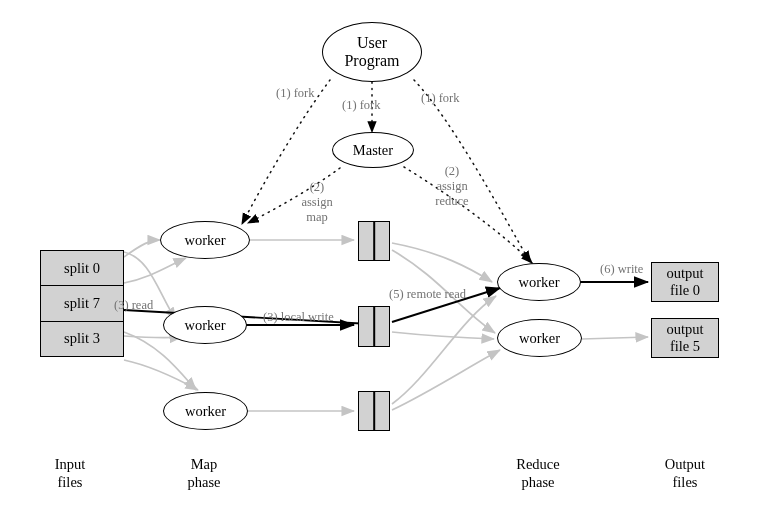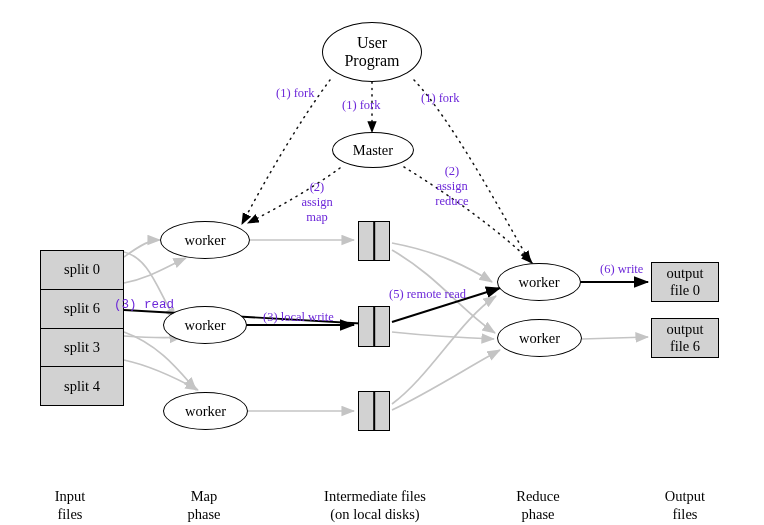--- a/index.html
+++ b/index.html
@@ -79,34 +79,33 @@
     top: 0;
     bottom: 0;
     left: 50%;
     width: 1.6px;
     background: #000000;
     transform: translateX(-50%);
   }
   .edge-label {
     position: absolute;
     font-size: 12.5px;
-    color: #6d28d9;
+    color: #737373;
     white-space: nowrap;
     line-height: 1.18;
     text-align: center;
   }
   .column-label {
     position: absolute;
     font-size: 14.5px;
     color: #000000;
     text-align: center;
     line-height: 1.25;
     white-space: nowrap;
     transform: translateX(-50%);
-    margin-top: 32px;
   }
 </style>
 </head>
 <body>
 
 <div id="diagram-root">
 
   <svg id="edge-layer" viewBox="0 0 764 525">
     <defs>
       <marker id="arrow-black" markerWidth="9" markerHeight="9" refX="7.4" refY="3.1" orient="auto">
@@ -184,32 +183,29 @@
   </div>
 
   <div class="node ellipse-node" style="left:497px; top:263px; width:84px; height:38px;">
     <span>worker</span>
   </div>
 
   <div class="node ellipse-node" style="left:497px; top:319px; width:85px; height:38px;">
     <span>worker</span>
   </div>
 
-  <div class="split-stack" style="left:40px; top:250px; width:84px; height:156px;">
+  <div class="split-stack" style="left:40px; top:250px; width:84px; height:107px;">
     <div class="split-cell">
       <span>split 0</span>
     </div>
     <div class="split-cell">
-      <span>split 6</span>
+      <span>split 7</span>
     </div>
     <div class="split-cell">
       <span>split 3</span>
-    </div>
-    <div class="split-cell">
-      <span>split 4</span>
     </div>
   </div>
 
   <div class="inter-box" style="left:358px; top:221px; width:32px; height:40px;">
     <div class="divider"></div>
   </div>
   <div class="inter-box" style="left:358px; top:306px; width:32px; height:41px;">
     <div class="divider"></div>
   </div>
   <div class="inter-box" style="left:358px; top:391px; width:32px; height:40px;">
@@ -218,21 +214,21 @@
 
   <div class="node box-node" style="left:651px; top:262px; width:68px; height:40px;">
     <div>
       <span>output</span><br>
       <span>file 0</span>
     </div>
   </div>
   <div class="node box-node" style="left:651px; top:318px; width:68px; height:40px;">
     <div>
       <span>output</span><br>
-      <span>file 6</span>
+      <span>file 5</span>
     </div>
   </div>
 
   <div class="edge-label" style="left:276px; top:86px;">
     <span>(1) fork</span>
   </div>
   <div class="edge-label" style="left:342px; top:98px;">
     <span>(1) fork</span>
   </div>
   <div class="edge-label" style="left:421px; top:91px;">
@@ -244,21 +240,21 @@
     <span>assign</span><br>
     <span>map</span>
   </div>
 
   <div class="edge-label" style="left:421px; top:164px; width:62px;">
     <span>(2)</span><br>
     <span>assign</span><br>
     <span>reduce</span>
   </div>
 
-  <div class="edge-label" style="left:114px; top:298px;font-family:Liberation Mono, monospace;">
+  <div class="edge-label" style="left:114px; top:298px;">
     <span>(3) read</span>
   </div>
 
   <div class="edge-label" style="left:263px; top:310px;">
     <span>(3) local write</span>
   </div>
 
   <div class="edge-label" style="left:389px; top:287px;">
     <span>(5) remote read</span>
   </div>
@@ -270,24 +266,20 @@
   <div class="column-label" style="left:70px; top:455px;">
     <span>Input</span><br>
     <span>files</span>
   </div>
 
   <div class="column-label" style="left:204px; top:455px;">
     <span>Map</span><br>
     <span>phase</span>
   </div>
 
-  <div class="column-label" style="left:375px; top:455px;">
-    <span>Intermediate files</span><br>
-    <span>(on local disks)</span>
-  </div>
 
   <div class="column-label" style="left:538px; top:455px;">
     <span>Reduce</span><br>
     <span>phase</span>
   </div>
 
   <div class="column-label" style="left:685px; top:455px;">
     <span>Output</span><br>
     <span>files</span>
   </div>

